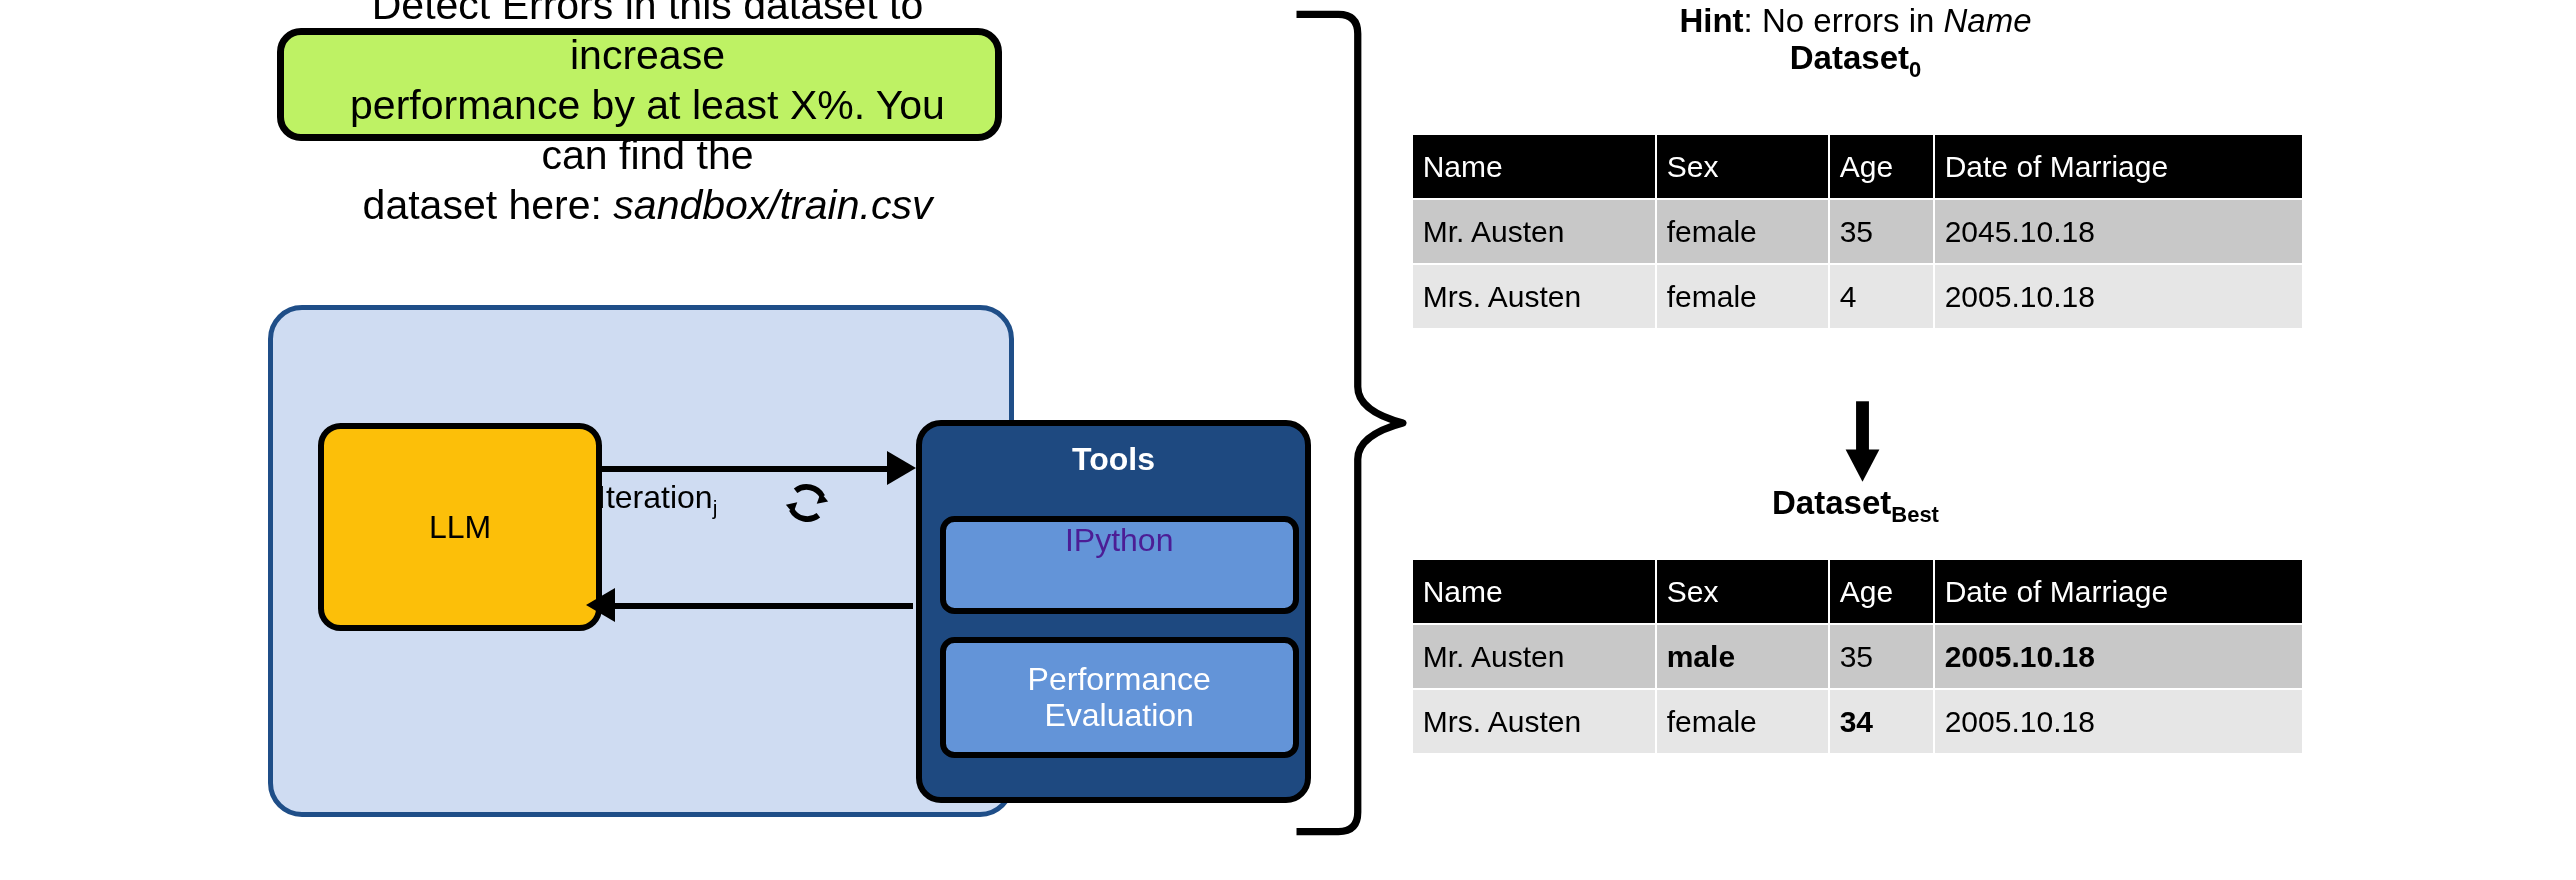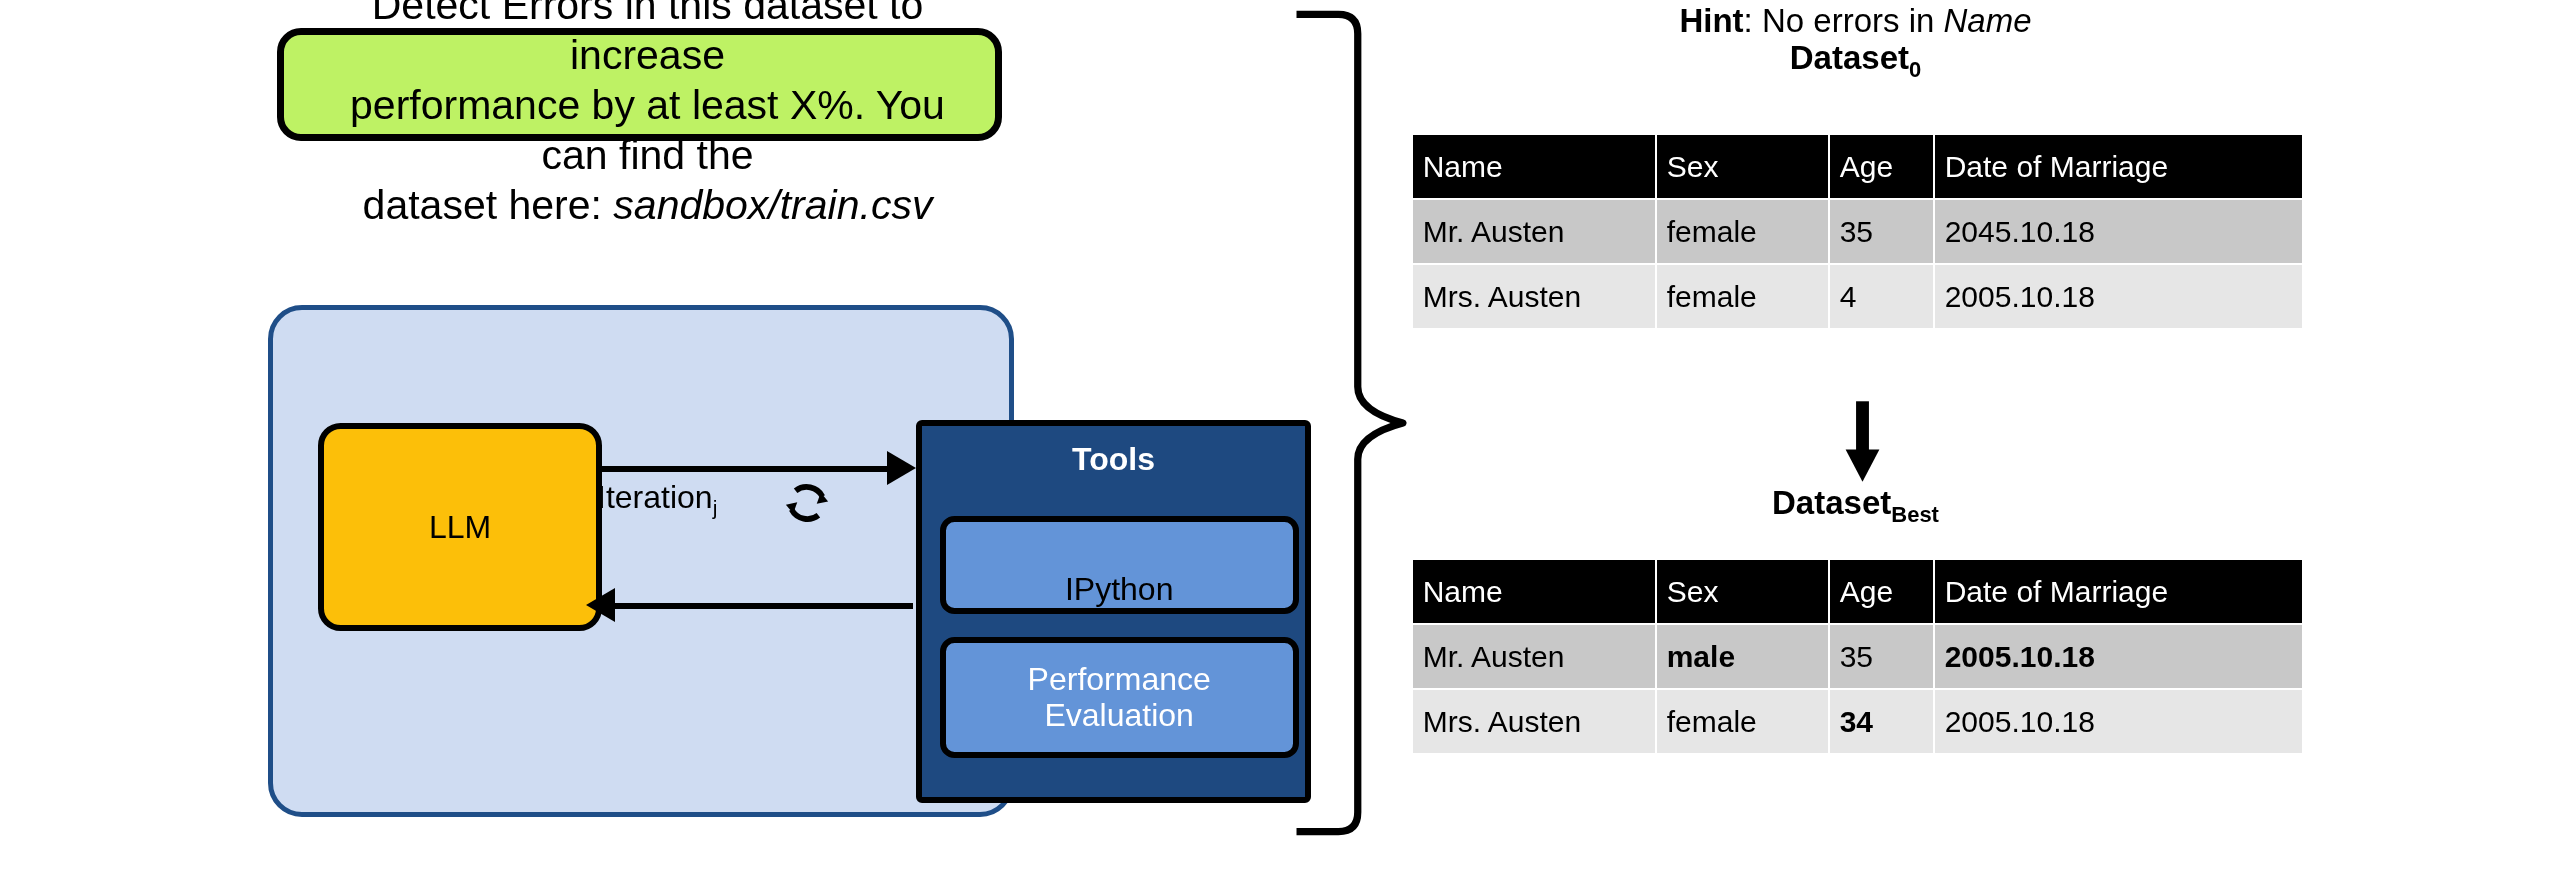--- a/index.html
+++ b/index.html
@@ -31,26 +31,26 @@
 
   .node{position:absolute;border:6.4px solid #000;box-sizing:border-box;
         display:flex;align-items:center;justify-content:center;text-align:center;}
 
   #llm-box{left:45px;top:113px;width:284px;height:208px;background:#fcbf09;
            border-radius:22.6px;font-size:32px;}
   #chat-history-box{left:45px;top:330px;width:284px;height:135px;background:#86c443;
            border-radius:17.7px;font-size:32px;line-height:1.12;}
 
   #tools-box{left:643px;top:110px;width:395px;height:383px;background:#1e4980;
-             border-radius:6px;display:block;padding:12px;}
+             border-radius:25px;display:block;padding:12px;}
   #tools-title{position:absolute;left:0;top:14.5px;width:100%;text-align:center;
                color:#fff;font-size:32px;font-weight:bold;}
   #ipython-box{position:absolute;left:17.7px;top:90px;width:359px;height:98px;
       background:#6394d8;border:6.4px solid #000;border-radius:14.5px;box-sizing:border-box;
-      display:flex;align-items:flex-end;justify-content:center;color:#000000;font-size:32px;}
+      display:flex;align-items:flex-start;justify-content:center;color:#4c1d95;font-size:32px;}
   #perf-box{position:absolute;left:17.7px;top:211px;width:359px;height:121px;
       background:#6394d8;border:6.4px solid #000;border-radius:14.5px;box-sizing:border-box;
       display:flex;align-items:center;justify-content:center;color:#fff;font-size:32px;line-height:1.1;}
 
   
   .h-line{position:absolute;height:5.6px;background:#000;}
   .arrow-head{position:absolute;width:0;height:0;}
   #arrow-fwd-line{left:326px;top:156px;width:300px;}
   #arrow-fwd-head{left:614px;top:141px;border-top:17px solid transparent;
      border-bottom:17px solid transparent;border-left:29px solid #000;}

